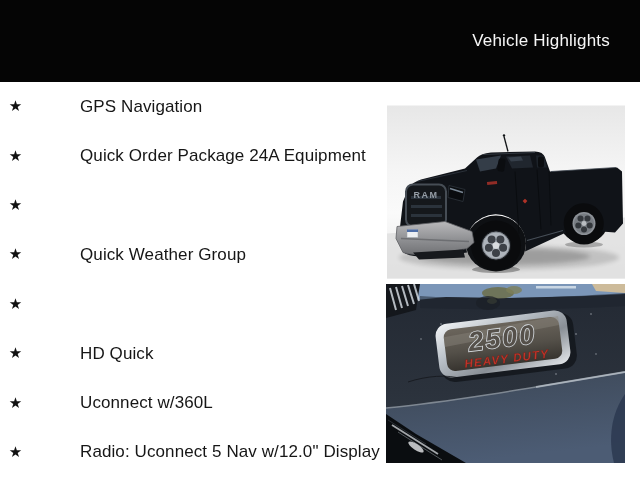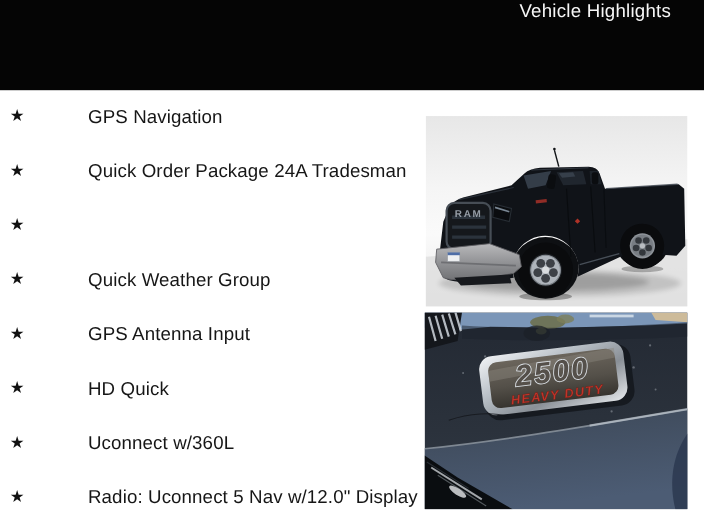--- a/index.html
+++ b/index.html
@@ -3,21 +3,21 @@
 <meta charset="utf-8">
 <style>
   html,body{margin:0;padding:0;background:#ffffff;}
   .screen{
     position:relative;width:640px;height:480px;overflow:hidden;background:#ffffff;
     font-family:"Liberation Sans",sans-serif;
   }
   
   .topbar{
     position:absolute;left:0;top:0;width:640px;height:82px;background:#050505;
-    display:flex;justify-content:flex-end;box-sizing:border-box;
+    display:flex;align-items:center;justify-content:flex-end;box-sizing:border-box;
     padding-right:30px;
   }
   .topbar h1{
     margin:0;font-size:17px;font-weight:400;color:#f7f7f7;letter-spacing:.2px;
   }
   
   .features{
     position:absolute;left:8px;top:82px;width:370px;margin:0;padding:0;list-style:none;
   }
   .features li{
@@ -45,32 +45,31 @@
     <h1>Vehicle Highlights</h1>
   </header>
 
   <ul class="features">
     <li>
       <span class="star">★</span>
       <span class="feat-label">GPS Navigation</span>
     </li>
     <li>
       <span class="star">★</span>
-      <span class="feat-label">Quick Order Package 24A Tradesman</span>
+      <span class="feat-label">Quick Order Package 24A Equipment</span>
     </li>
     <li>
       <span class="star">★</span>
     </li>
     <li>
       <span class="star">★</span>
       <span class="feat-label">Quick Weather Group</span>
     </li>
     <li>
       <span class="star">★</span>
-      <span class="feat-label">GPS Antenna Input</span>
     </li>
     <li>
       <span class="star">★</span>
       <span class="feat-label">HD Quick</span>
     </li>
     <li>
       <span class="star">★</span>
       <span class="feat-label">Uconnect w/360L</span>
     </li>
     <li>

